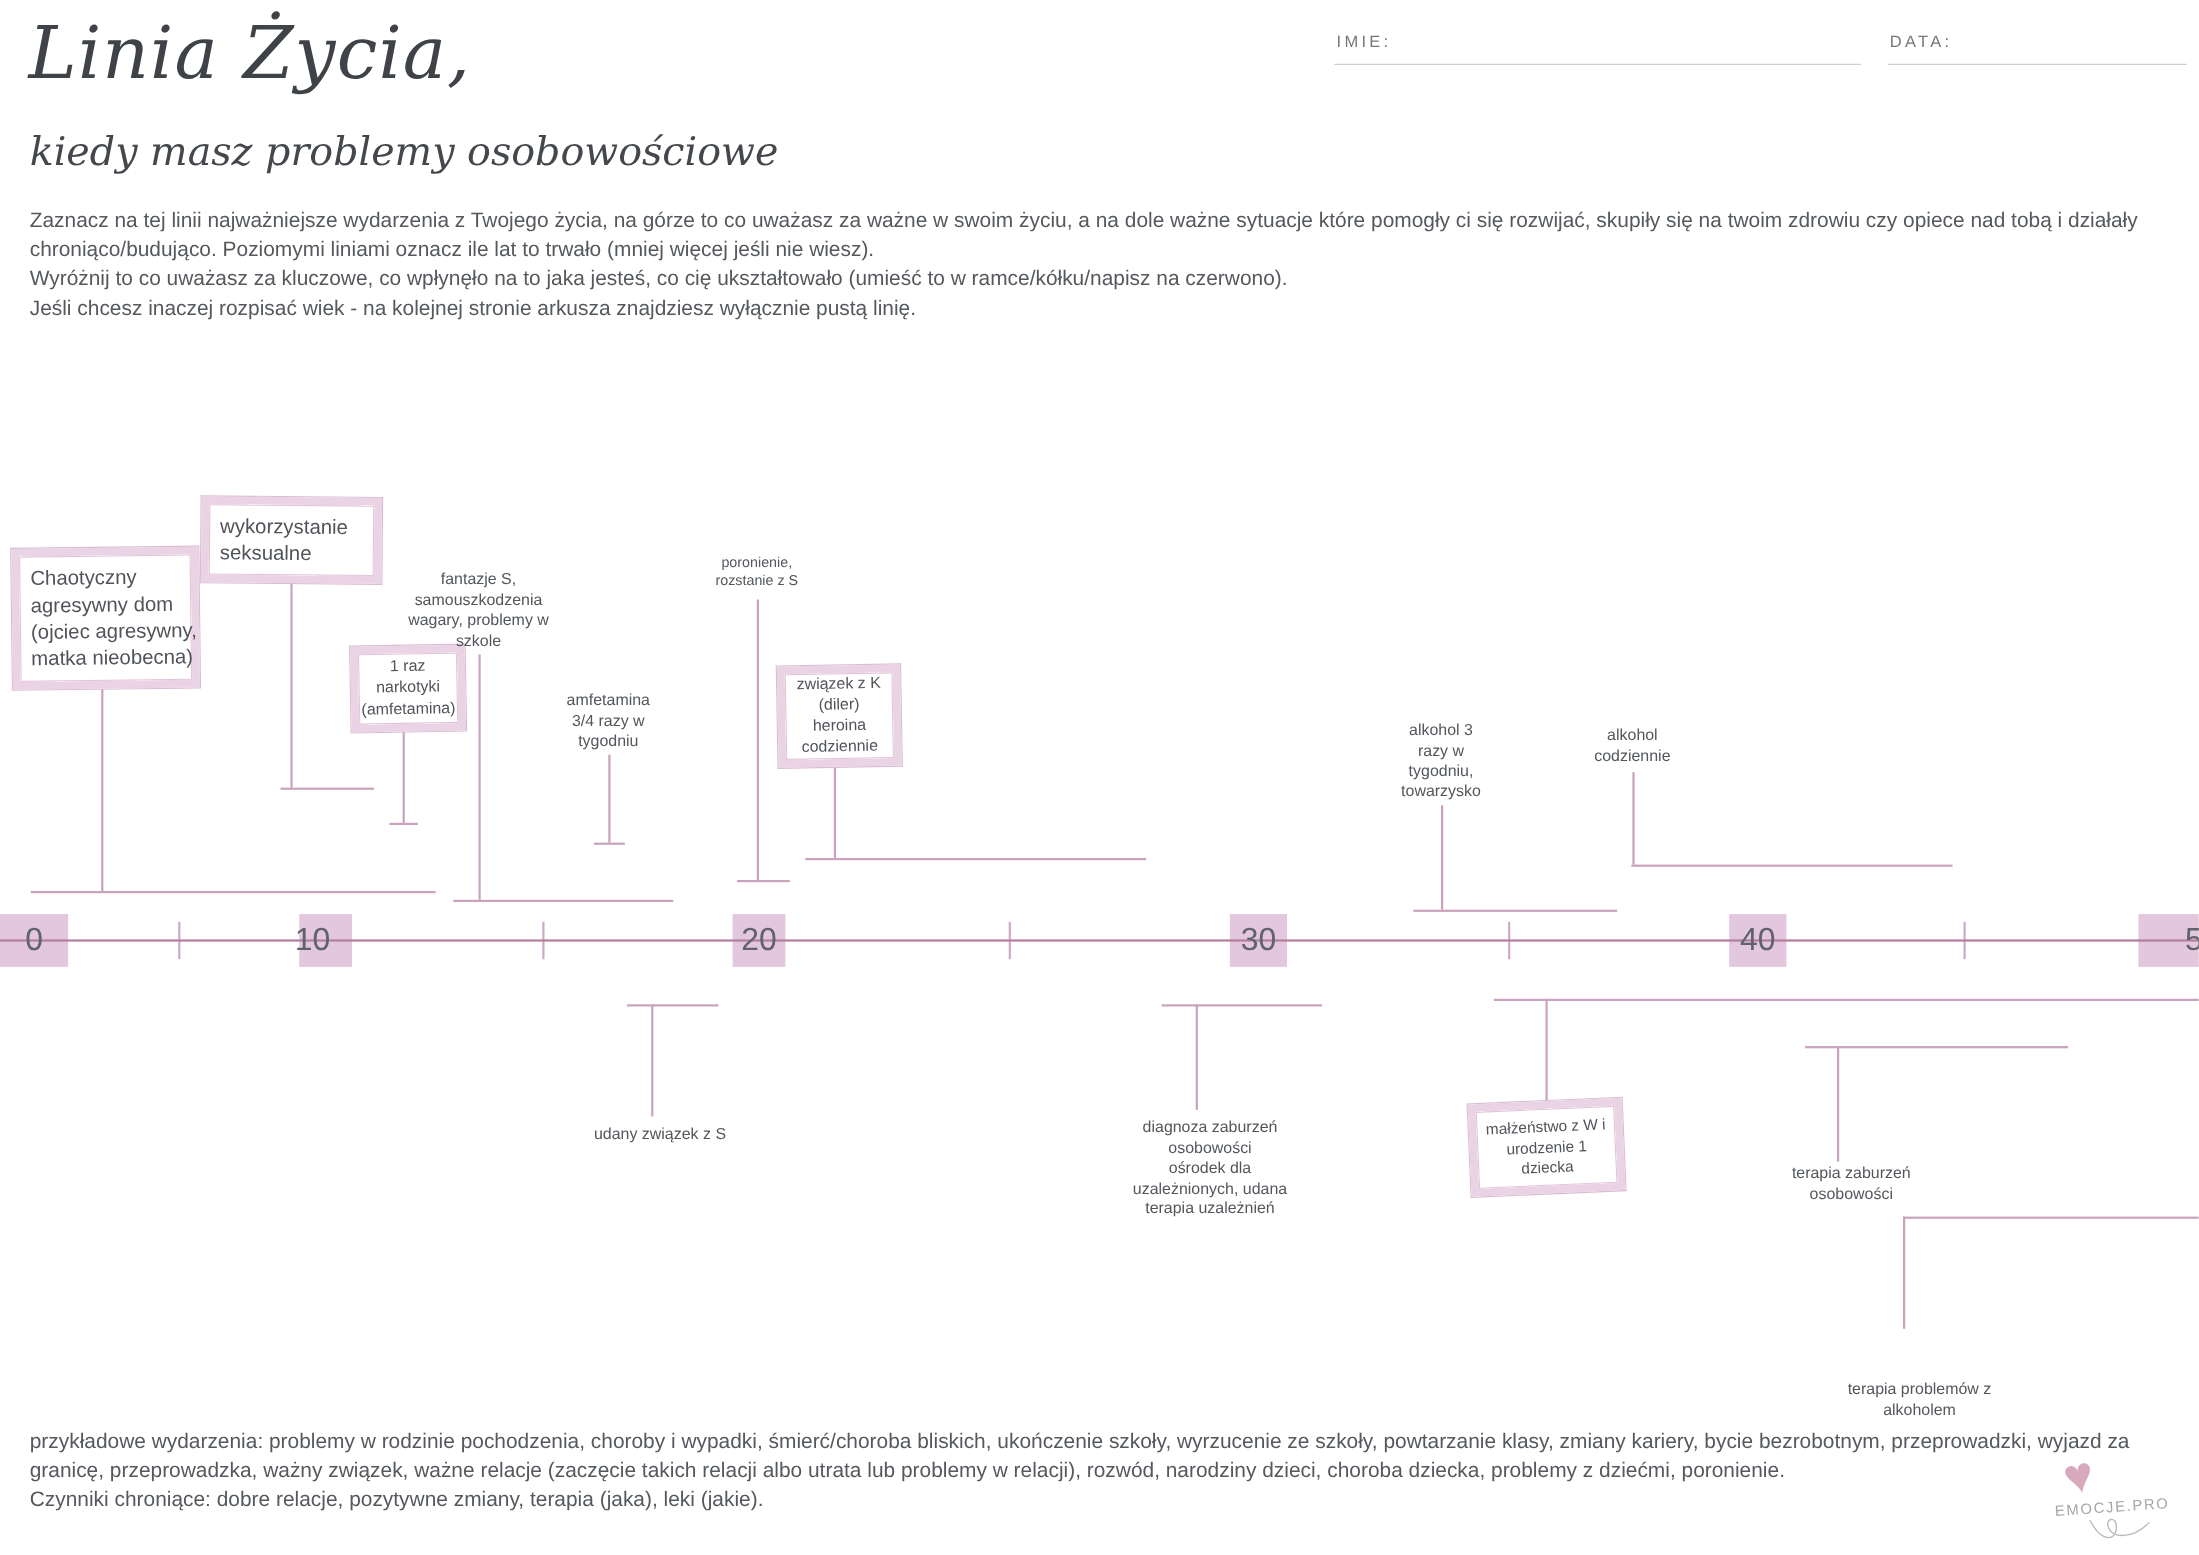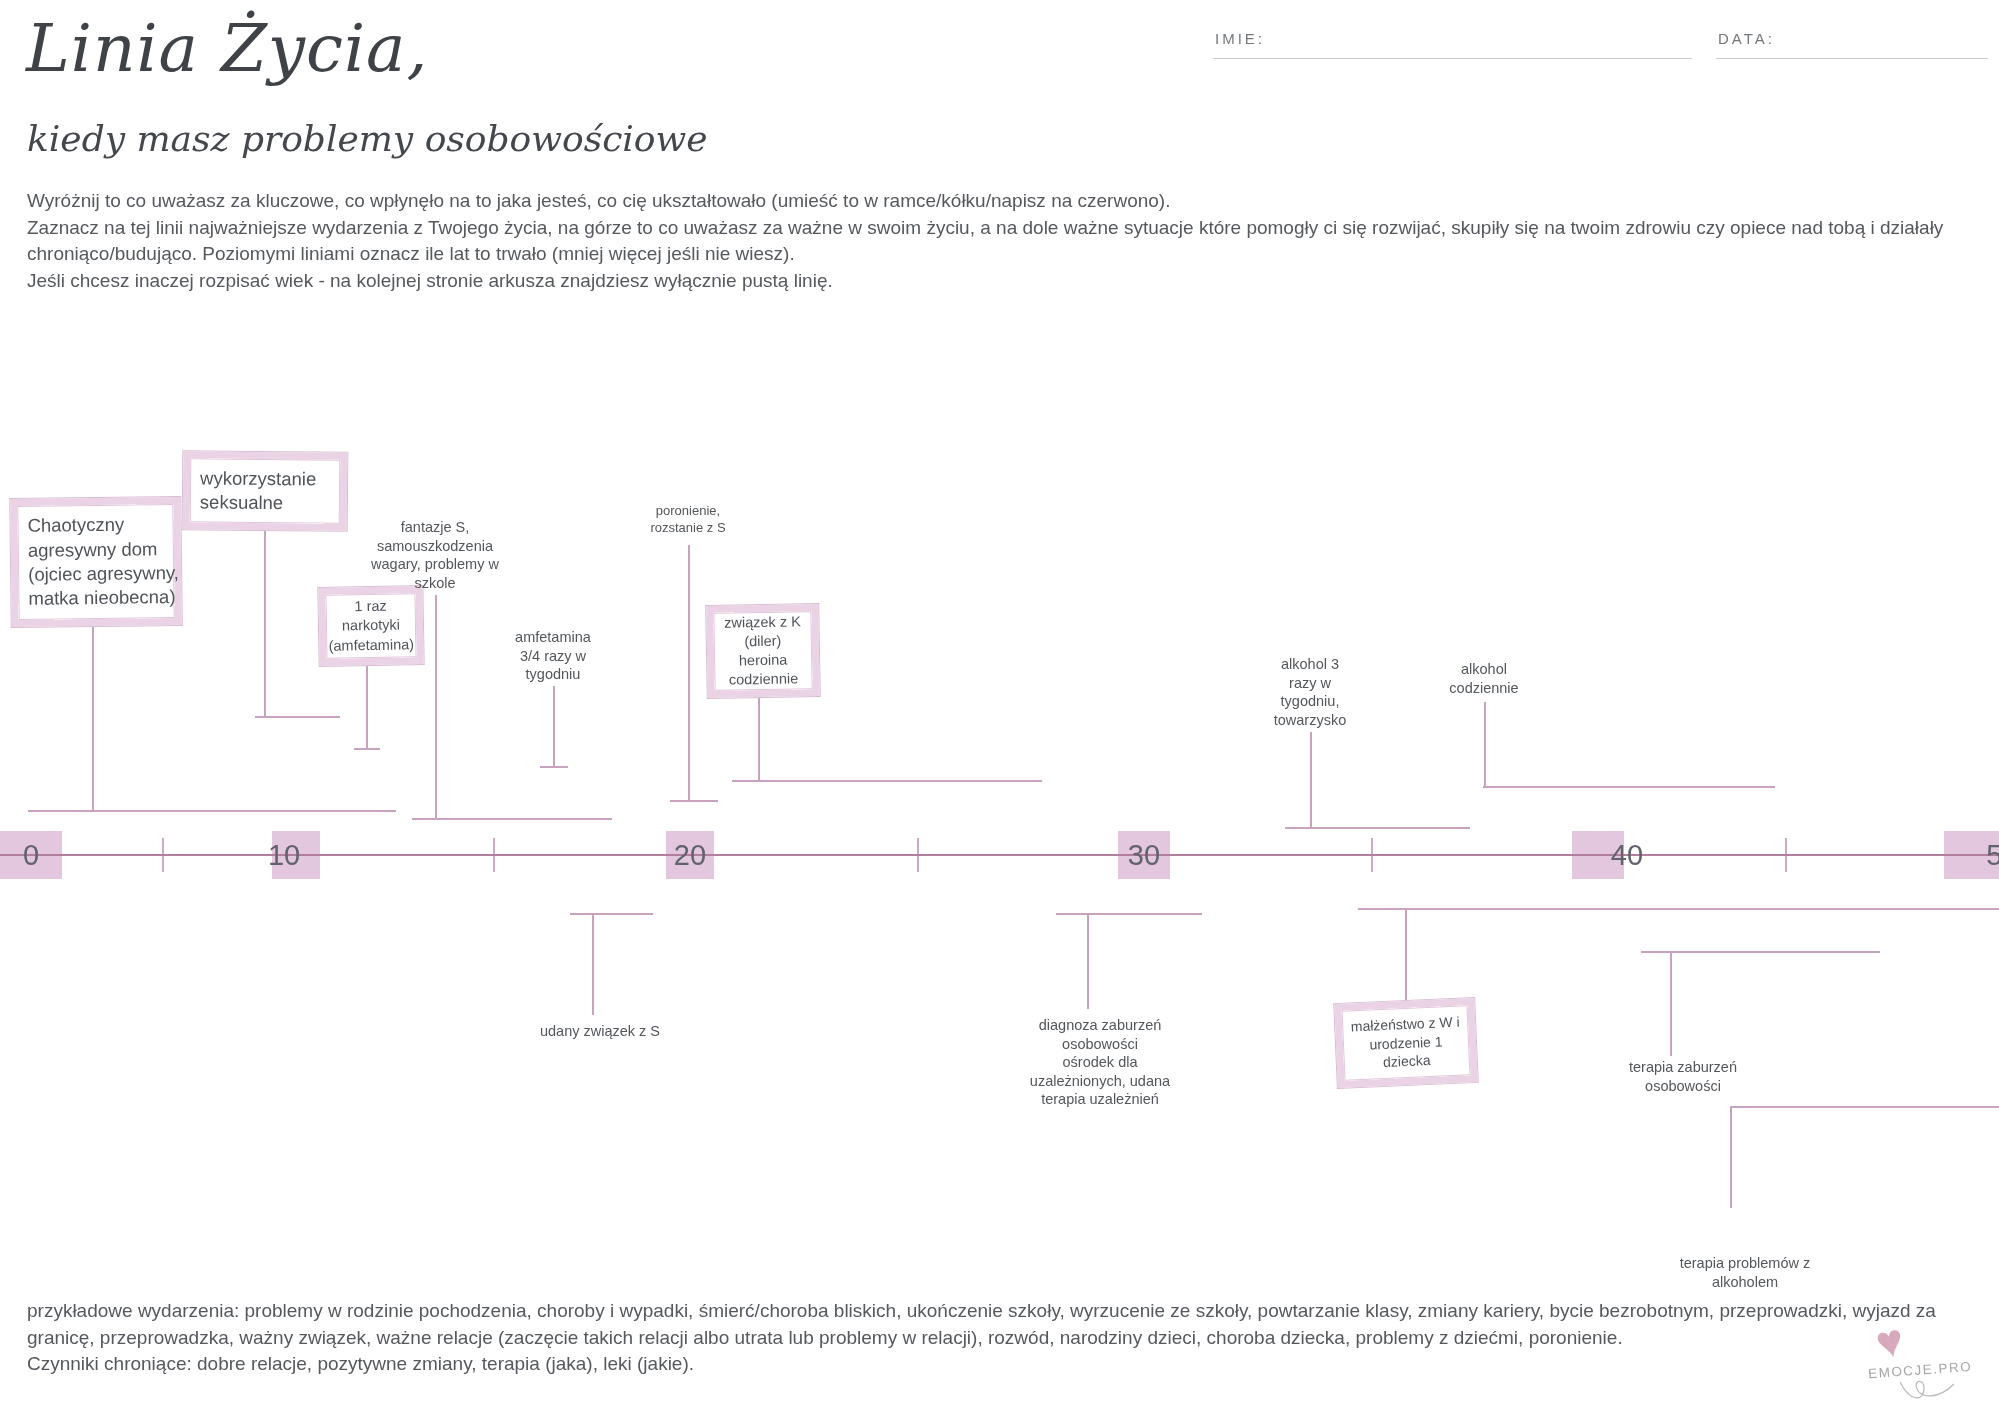--- a/index.html
+++ b/index.html
@@ -69,22 +69,22 @@
 
   <div class="title">Linia Życia,</div>
   <div class="subtitle">kiedy masz problemy osobowościowe</div>
 
   <div class="field-label" style="left:1215px;">IMIE:</div>
   <div class="field-line" style="left:1213px;width:479px;"></div>
   <div class="field-label" style="left:1718px;">DATA:</div>
   <div class="field-line" style="left:1716px;width:272px;"></div>
 
   <div class="instructions">
+    <p>Zaznacz na tej linii najważniejsze wydarzenia z Twojego życia, na górze to co uważasz za ważne w swoim życiu, a na dole ważne sytuacje które pomogły ci się rozwijać, skupiły się na twoim zdrowiu czy opiece nad tobą i działały chroniąco/budująco. Poziomymi liniami oznacz ile lat to trwało (mniej więcej jeśli nie wiesz).</p>
     <p>Wyróżnij to co uważasz za kluczowe, co wpłynęło na to jaka jesteś, co cię ukształtowało (umieść to w ramce/kółku/napisz na czerwono).</p>
-    <p>Zaznacz na tej linii najważniejsze wydarzenia z Twojego życia, na górze to co uważasz za ważne w swoim życiu, a na dole ważne sytuacje które pomogły ci się rozwijać, skupiły się na twoim zdrowiu czy opiece nad tobą i działały chroniąco/budująco. Poziomymi liniami oznacz ile lat to trwało (mniej więcej jeśli nie wiesz).</p>
     <p>Jeśli chcesz inaczej rozpisać wiek - na kolejnej stronie arkusza znajdziesz wyłącznie pustą linię.</p>
   </div>
 
   <div class="tl-line"></div>
 
   <div class="footer-text">
     <p>przykładowe wydarzenia: problemy w rodzinie pochodzenia, choroby i wypadki, śmierć/choroba bliskich, ukończenie szkoły, wyrzucenie ze szkoły, powtarzanie klasy, zmiany kariery, bycie bezrobotnym, przeprowadzki, wyjazd za granicę, przeprowadzka, ważny związek, ważne relacje (zaczęcie takich relacji albo utrata lub problemy w relacji), rozwód, narodziny dzieci, choroba dziecka, problemy z dziećmi, poronienie.</p>
     <p>Czynniki chroniące: dobre relacje, pozytywne zmiany, terapia (jaka), leki (jakie).</p>
   </div>
 
@@ -98,21 +98,21 @@
 
 <div class="marker-box" style="left: 0px; width: 62px;"></div>
     <div class="marker-num" style="left: 0px; width: 62px;">0</div>
     <div class="marker-box" style="left: 272px; width: 48px;"></div>
     <div class="marker-num" style="left: 272px; width: 24px;">10</div>
     <div class="marker-box" style="left: 666px; width: 48px;"></div>
     <div class="marker-num" style="left: 666px; width: 48px;">20</div>
     <div class="marker-box" style="left: 1118px; width: 52px;"></div>
     <div class="marker-num" style="left: 1118px; width: 52px;">30</div>
     <div class="marker-box" style="left: 1572px; width: 52px;"></div>
-    <div class="marker-num" style="left: 1572px; width: 52px; padding-left: 29px;">40</div>
+    <div class="marker-num" style="left: 1572px; width: 52px;">40</div>
     <div class="marker-box" style="left: 1944px; width: 55px;"></div>
     <div class="marker-num" style="left: 1944px; width: 55px; padding-left: 31px;">50</div>
     <div class="tick" style="left: 162px;"></div>
     <div class="tick" style="left: 493px;"></div>
     <div class="tick" style="left: 917px;"></div>
     <div class="tick" style="left: 1371px;"></div>
     <div class="tick" style="left: 1785px;"></div>
     <div class="evline" style="left: 92px; top: 626px; height: 184px;"></div>
     <div class="evbar" style="left: 28px; top: 810px; width: 368px;"></div>
     <div class="evbox left" style="left: 11px; top: 498px; width: 170px; height: 128px; font-size: 18.5px; transform: rotate(-0.7deg); text-align: left;">Chaotyczny

